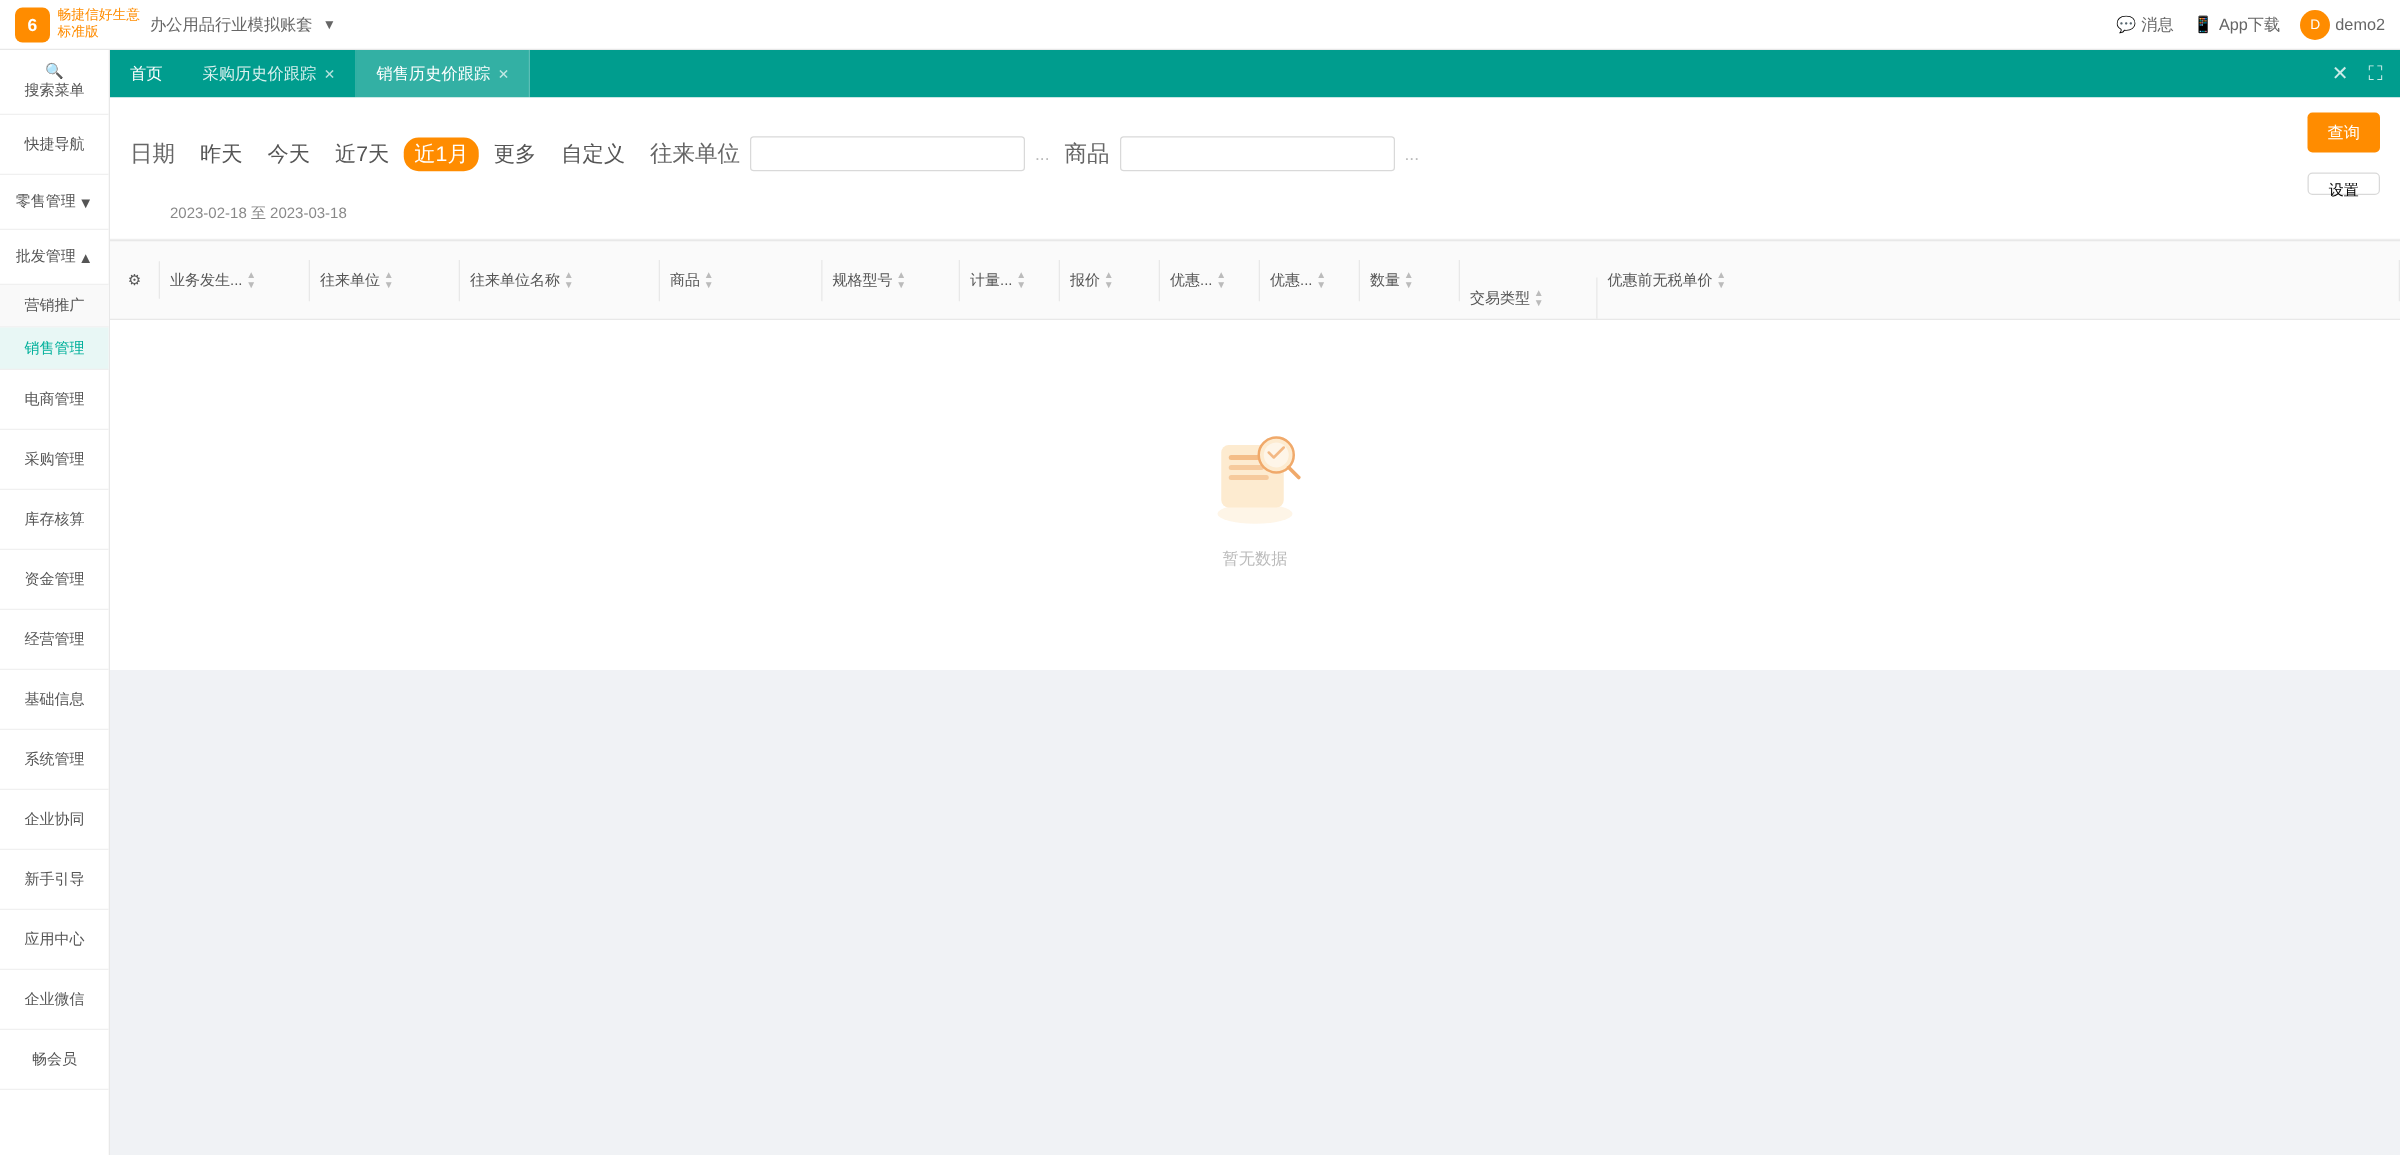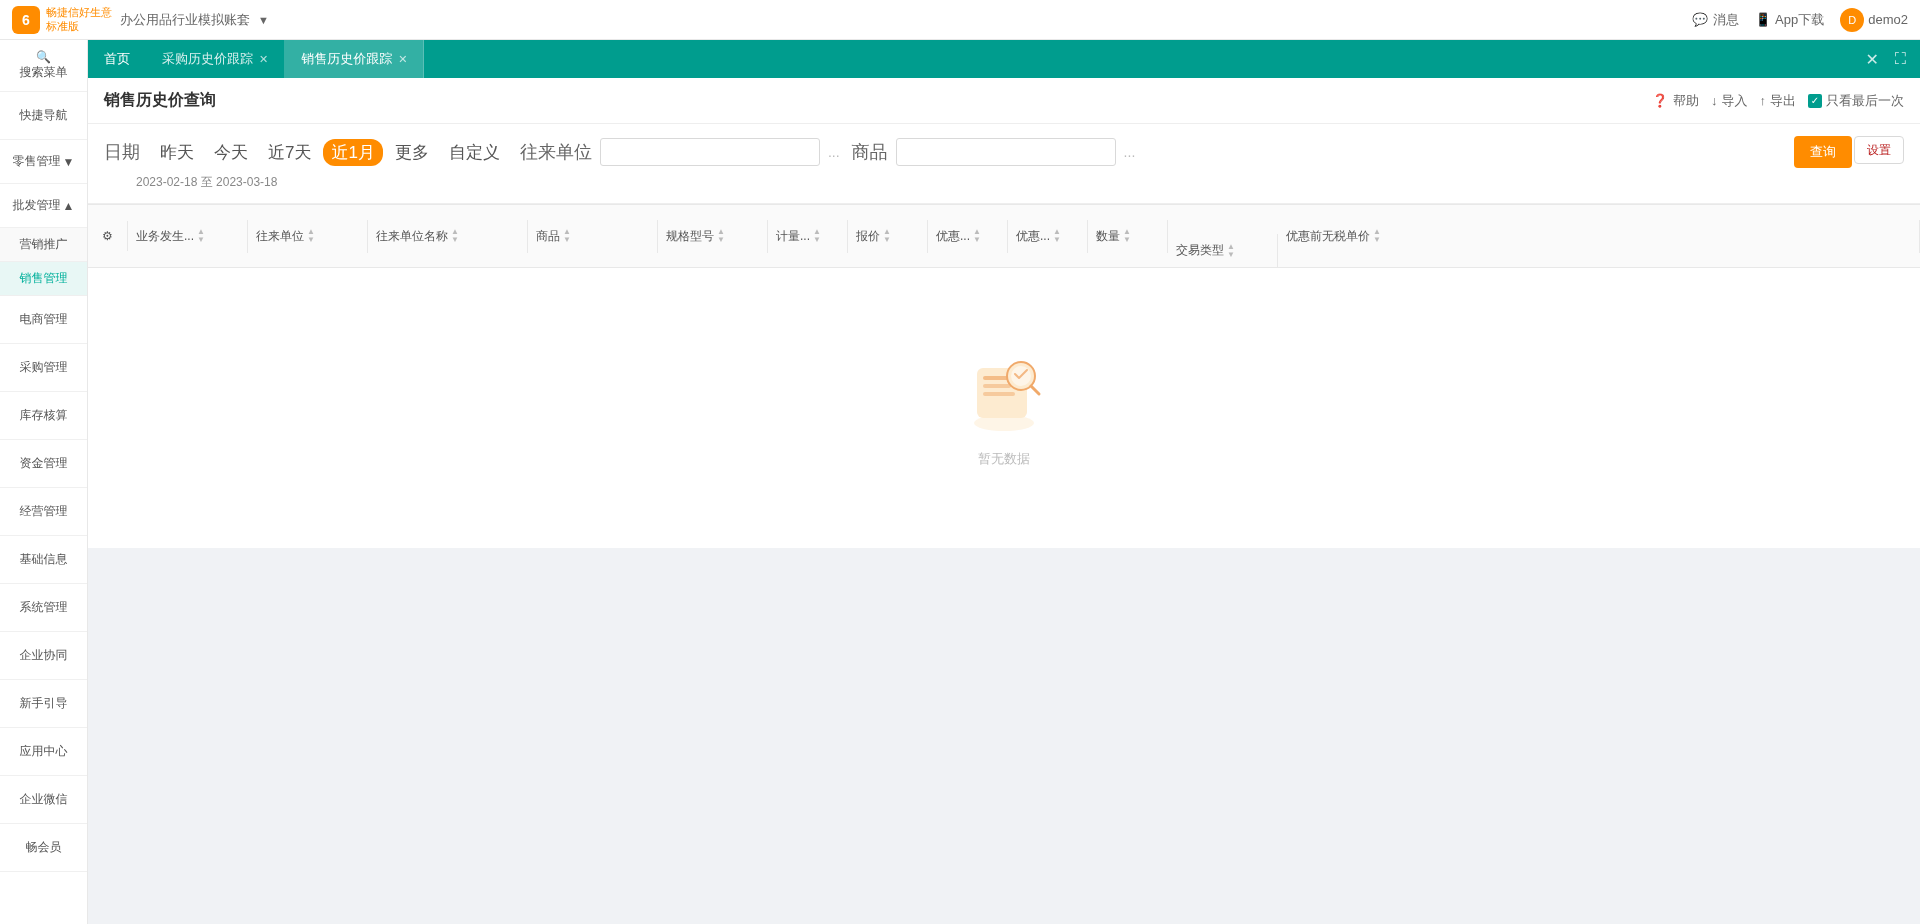--- a/index.html
+++ b/index.html
@@ -197,27 +197,27 @@
       color: #fff;
       border: none;
       border-radius: 4px;
       padding: 6px 16px;
       font-size: 13px;
       cursor: pointer;
       height: 32px;
     }
     .settings-btn {
       background: #fff;
-      color: #b91c1c;
+      color: #000000;
       border: 1px solid #d9d9d9;
       border-radius: 4px;
       padding: 5px 12px;
       font-size: 12px;
       cursor: pointer;
-      height: 28px;
+      height: 18px;
     }
 
     
     .table-container {
       background: #fff;
       margin-top: 0;
     }
     .table-header-row {
       display: flex;
       align-items: center;
@@ -386,41 +386,20 @@
         <span class="close-btn">✕</span>
       </div>
       <div class="tabs-right">
         <span class="tabs-right-btn">✕</span>
         <span class="tabs-right-btn">⛶</span>
       </div>
     </div>
 
     <div class="content">
 
-      <div class="page-header">
-        <span class="page-title">销售历史价查询</span>
-        <div class="page-actions">
-          <div class="page-action-item">
-            <span>❓</span>
-            <span>帮助</span>
-          </div>
-          <div class="page-action-item">
-            <span>↓</span>
-            <span>导入</span>
-          </div>
-          <div class="page-action-item">
-            <span>↑</span>
-            <span>导出</span>
-          </div>
-          <label class="checkbox-label">
-            <div class="checkbox-checked">✓</div>
-            <span>只看最后一次</span>
-          </label>
-        </div>
-      </div>
 
       <div class="filter-bar">
         <div style="display:flex; flex-direction:column; gap:6px; flex:1;">
           <div style="display:flex; align-items:center; gap:12px; flex-wrap:wrap;">
             <span class="filter-label">日期</span>
             <div class="date-options">
               <span class="date-option">昨天</span>
               <span class="date-option">今天</span>
               <span class="date-option">近7天</span>
               <span class="date-option active">近1月</span>
@@ -430,21 +409,21 @@
             <div style="display:flex; align-items:center; gap:8px;">
               <span class="filter-label">往来单位</span>
               <input class="filter-input" type="text" style="min-width: 220px;">
               <span class="filter-dots">...</span>
             </div>
             <div style="display:flex; align-items:center; gap:8px;">
               <span class="filter-label">商品</span>
               <input class="filter-input" type="text" style="min-width: 220px;">
               <span class="filter-dots">...</span>
             </div>
-            <div style="display:flex; gap:2px; margin-left:auto;">
+            <div style="display:flex; flex-direction:column; gap:16px; margin-left:auto;">
               <button class="query-btn">查询</button>
               <button class="settings-btn">设置</button>
             </div>
           </div>
           <div style="padding-left:28px;">
             <span class="date-range">2023-02-18 至 2023-03-18</span>
           </div>
         </div>
       </div>
 

